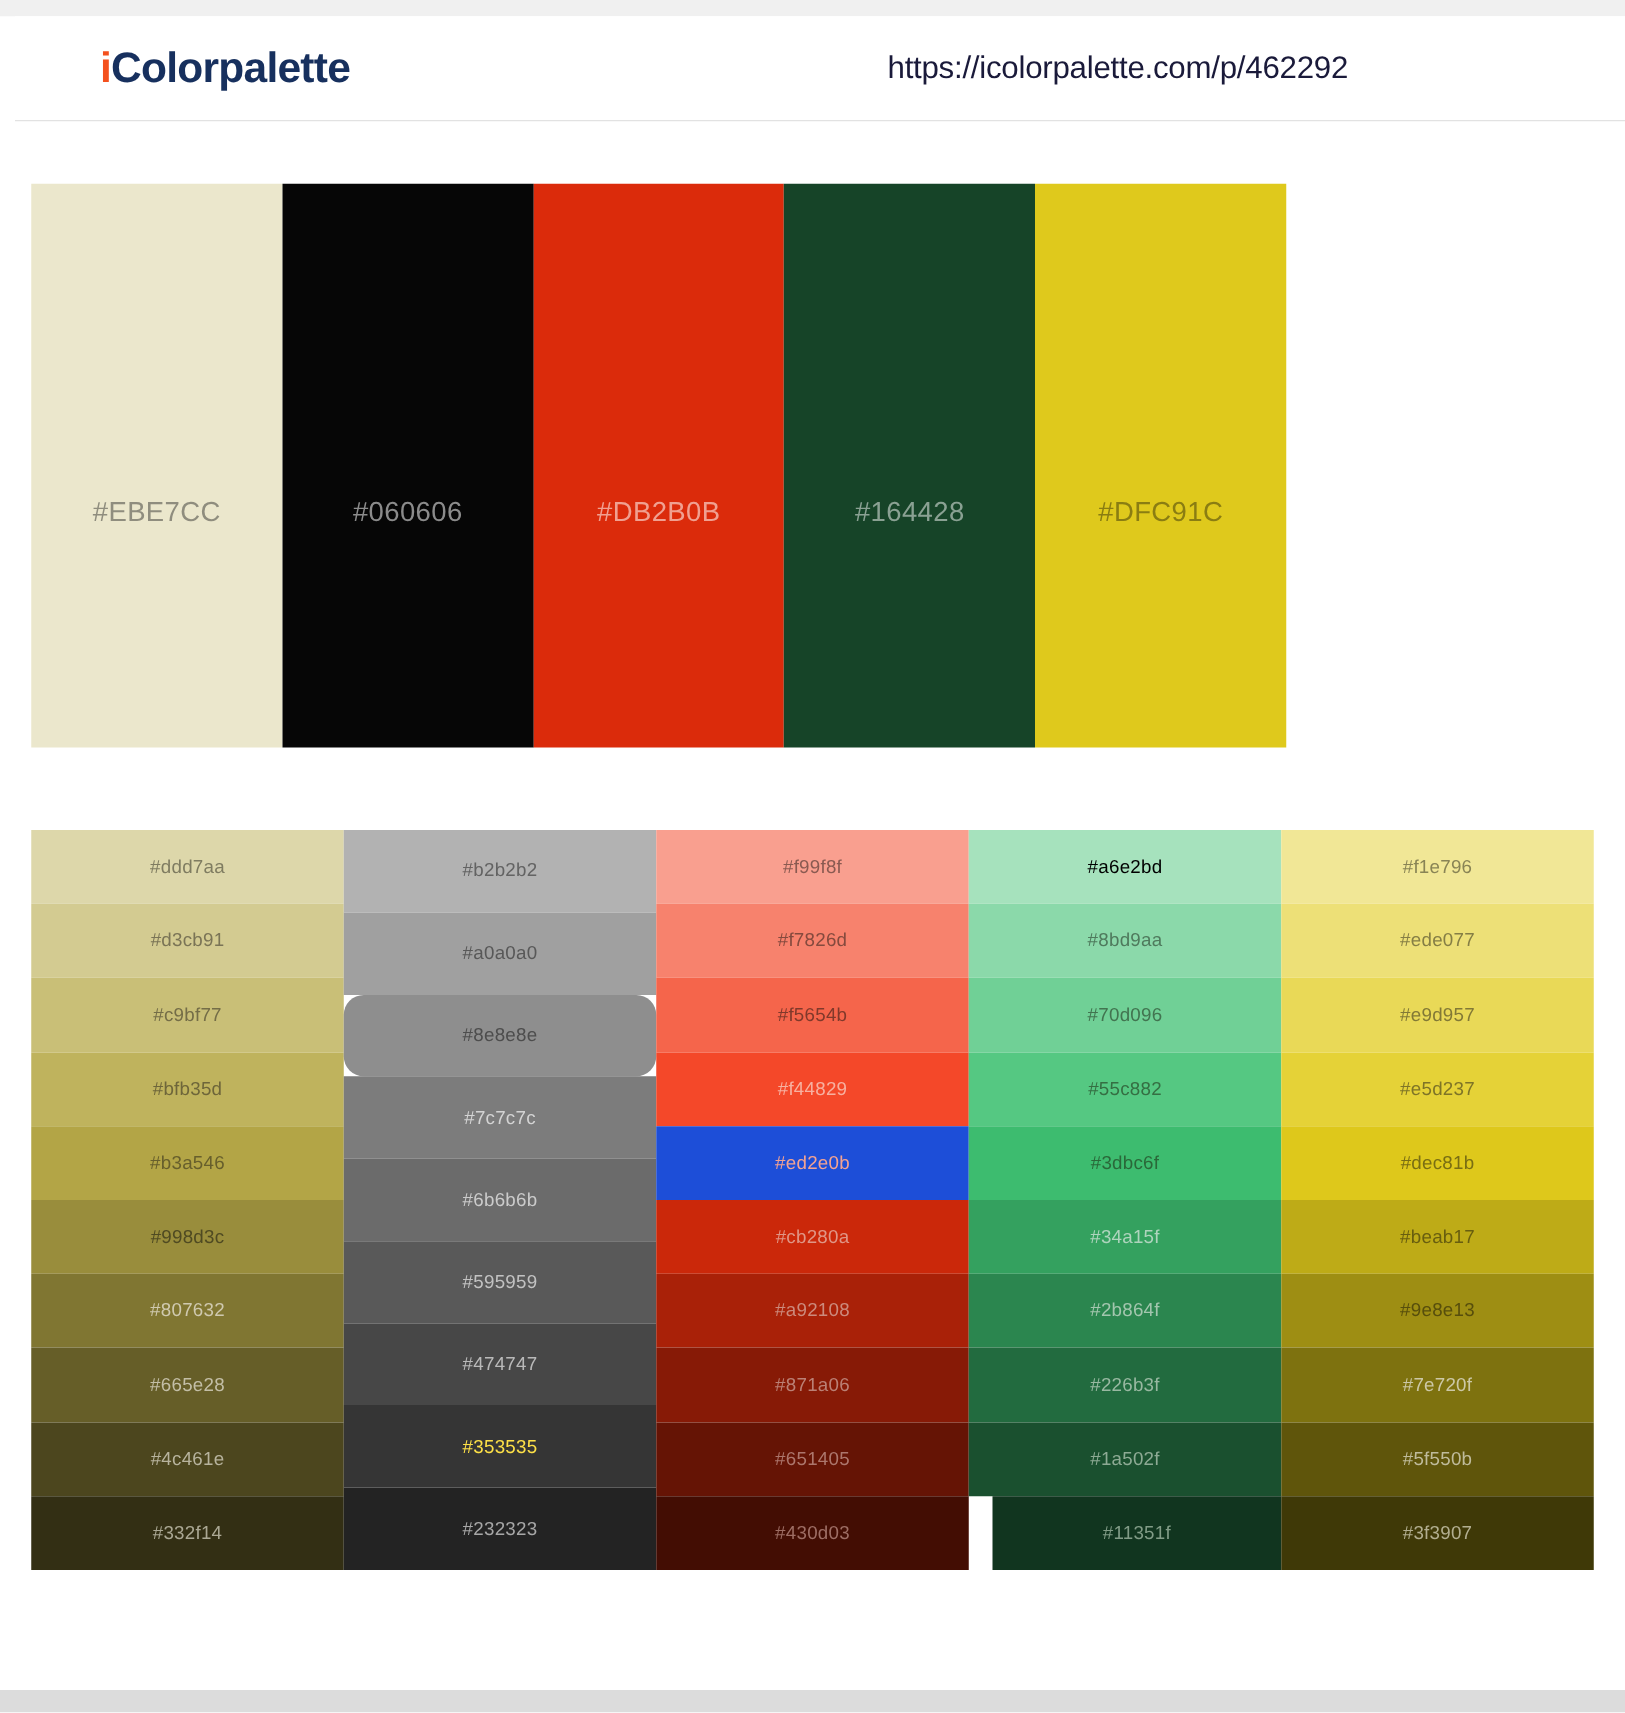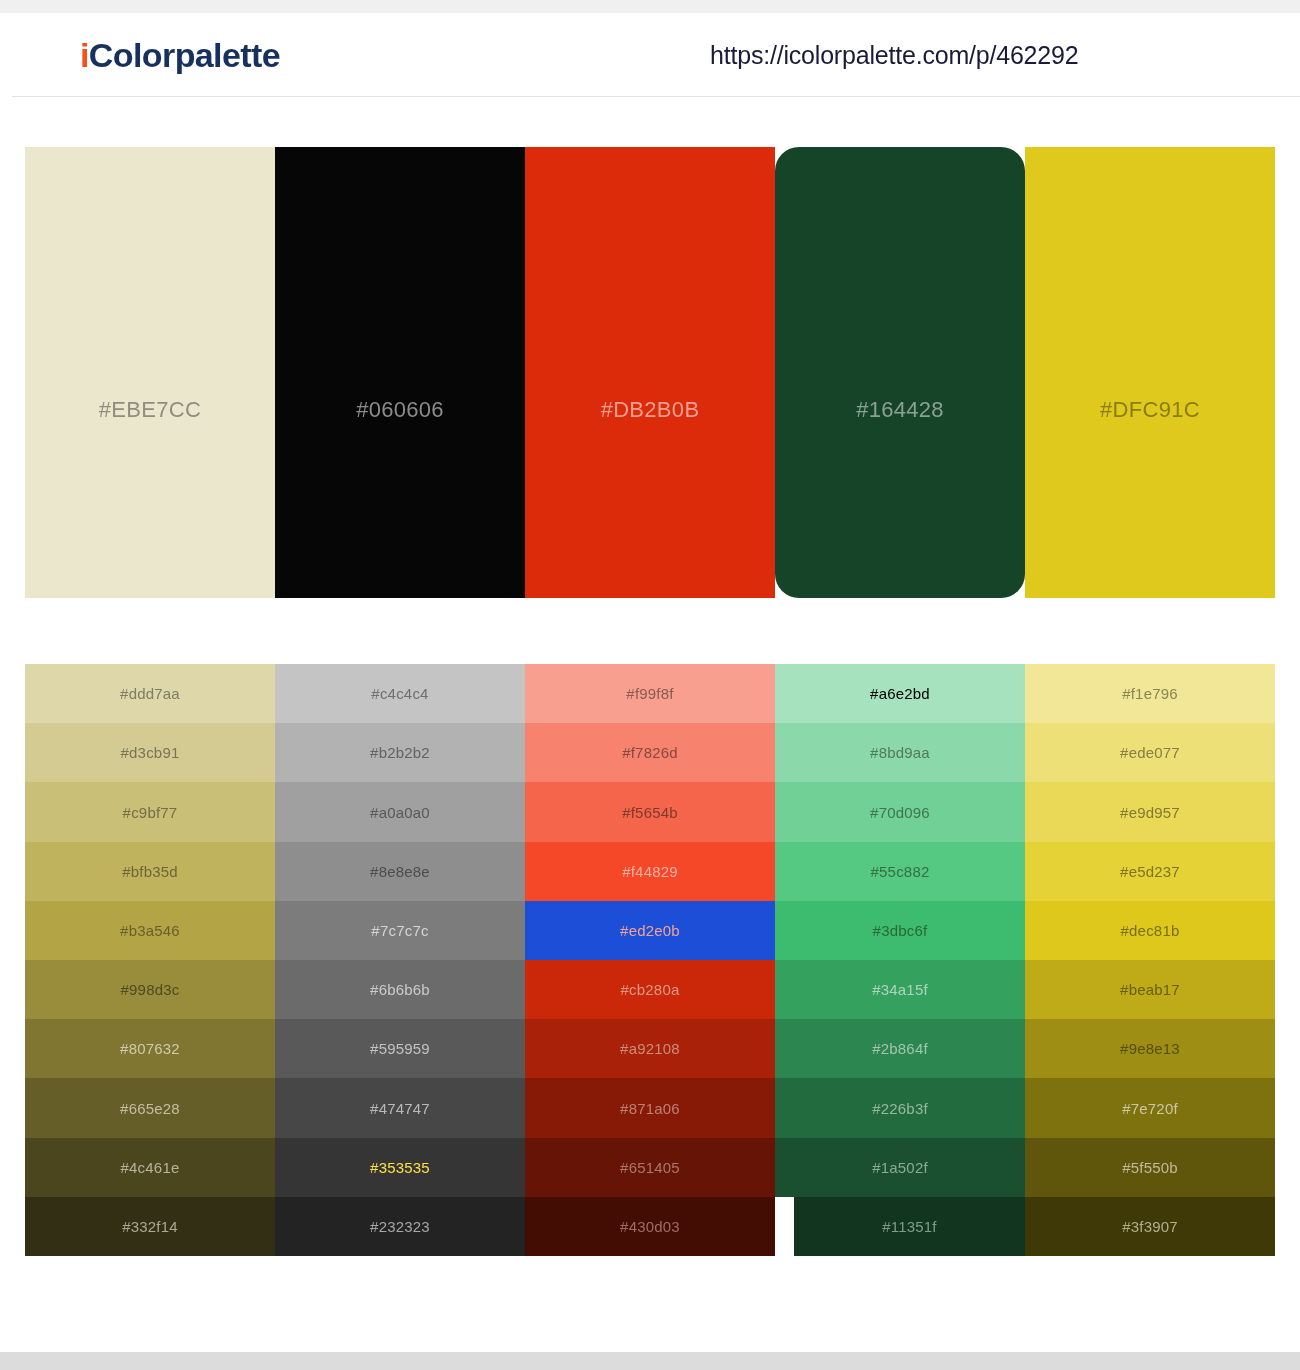--- a/index.html
+++ b/index.html
@@ -60,21 +60,21 @@
     color: #1a1a3a;
     white-space: nowrap;
     letter-spacing: -0.2px;
   }
 
   
   .main-band {
     position: absolute;
     left: 25px;
     top: 147px;
-    width: 1250px;
+    width: 1004px;
     height: 451px;
     display: flex;
   }
 
   .main-swatch {
     flex: 1 1 0;
     position: relative;
     display: flex;
     align-items: center;
     justify-content: center;
@@ -140,21 +140,21 @@
   <div class="main-band">
       <div class="main-swatch" style="background: rgb(235, 231, 204);">
         <span class="hex" style="color: rgb(143, 141, 126);">#EBE7CC</span>
       </div>
       <div class="main-swatch" style="background: rgb(6, 6, 6);">
         <span class="hex" style="color: rgb(139, 139, 139);">#060606</span>
       </div>
       <div class="main-swatch" style="background: rgb(219, 43, 11);">
         <span class="hex" style="color: rgb(240, 160, 145);">#DB2B0B</span>
       </div>
-      <div class="main-swatch" style="background: rgb(22, 68, 40); border-radius: 24px;">
+      <div class="main-swatch" style="background: rgb(22, 68, 40);">
         <span class="hex" style="color: rgb(138, 161, 147);">#164428</span>
       </div>
       <div class="main-swatch" style="background: rgb(223, 201, 28);">
         <span class="hex" style="color: rgb(138, 125, 18);">#DFC91C</span>
       </div>
     </div>
 
   <div class="shade-grid">
       <div class="shade-col">
         <div class="shade-cell" style="background: rgb(221, 215, 170); color: rgb(127, 124, 97);">#ddd7aa</div>
@@ -162,24 +162,23 @@
         <div class="shade-cell" style="background: rgb(201, 191, 119); color: rgb(116, 109, 71);">#c9bf77</div>
         <div class="shade-cell" style="background: rgb(191, 179, 93); color: rgb(110, 102, 58);">#bfb35d</div>
         <div class="shade-cell" style="background: rgb(179, 165, 70); color: rgb(103, 95, 44);">#b3a546</div>
         <div class="shade-cell" style="background: rgb(153, 141, 60); color: rgb(79, 74, 34);">#998d3c</div>
         <div class="shade-cell" style="background: rgb(128, 118, 50); color: rgb(207, 201, 175);">#807632</div>
         <div class="shade-cell" style="background: rgb(102, 94, 40); color: rgb(195, 190, 166);">#665e28</div>
         <div class="shade-cell" style="background: rgb(76, 70, 30); color: rgb(183, 179, 157);">#4c461e</div>
         <div class="shade-cell" style="background: rgb(51, 47, 20); color: rgb(171, 168, 148);">#332f14</div>
       </div>
       <div class="shade-col">
-        <div class="shade-cell" style="background: rgb(196, 196, 196); color: rgb(110, 110, 110);">#c4c4c4</div>
         <div class="shade-cell" style="background: rgb(178, 178, 178); color: rgb(99, 99, 99);">#b2b2b2</div>
         <div class="shade-cell" style="background: rgb(160, 160, 160); color: rgb(88, 88, 88);">#a0a0a0</div>
-        <div class="shade-cell" style="background: rgb(142, 142, 142); color: rgb(77, 77, 77);">#8e8e8e</div>
+        <div class="shade-cell" style="background: rgb(142, 142, 142); color: rgb(77, 77, 77); border-radius: 16px;">#8e8e8e</div>
         <div class="shade-cell" style="background: rgb(124, 124, 124); color: rgb(212, 212, 212);">#7c7c7c</div>
         <div class="shade-cell" style="background: rgb(107, 107, 107); color: rgb(203, 203, 203);">#6b6b6b</div>
         <div class="shade-cell" style="background: rgb(89, 89, 89); color: rgb(194, 194, 194);">#595959</div>
         <div class="shade-cell" style="background: rgb(71, 71, 71); color: rgb(185, 185, 185);">#474747</div>
         <div class="shade-cell" style="background: rgb(53, 53, 53); color: #fde047;">#353535</div>
         <div class="shade-cell" style="background: rgb(35, 35, 35); color: rgb(167, 167, 167);">#232323</div>
       </div>
       <div class="shade-col">
         <div class="shade-cell" style="background: rgb(249, 159, 143); color: rgb(138, 90, 81);">#f99f8f</div>
         <div class="shade-cell" style="background: rgb(247, 130, 109); color: rgb(133, 74, 62);">#f7826d</div>

